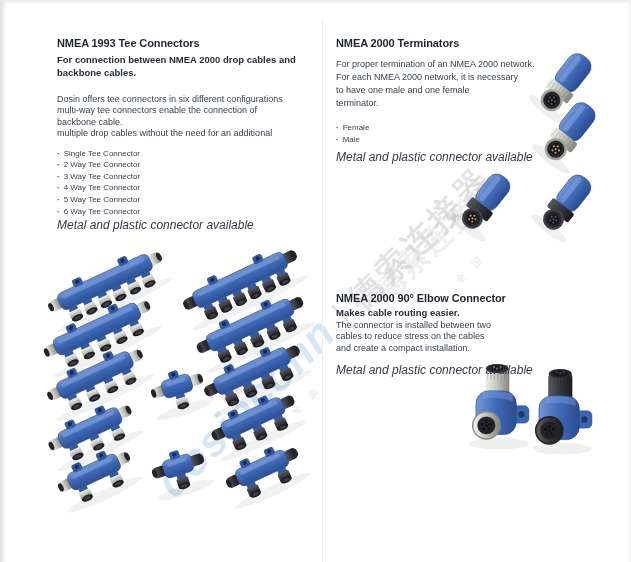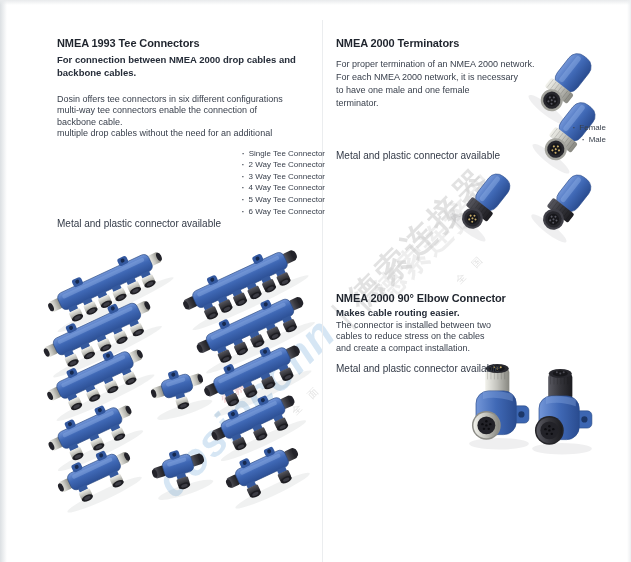--- a/index.html
+++ b/index.html
@@ -8,23 +8,23 @@
   .edge-top{position:absolute;left:0;top:0;width:631px;height:5px;background:linear-gradient(to bottom,#e8eaec,rgba(255,255,255,0));}
   .edge-right{position:absolute;right:0;top:0;width:4px;height:562px;background:linear-gradient(to left,#edeff1,rgba(255,255,255,0));}
   .divider{position:absolute;left:322px;top:20px;width:1px;height:542px;background:#ebedef;}
   .col{position:absolute;}
   .h1{font-size:11px;font-weight:700;color:#1f242d;line-height:14px;letter-spacing:-0.1px;white-space:nowrap;}
   .sub{font-size:9.5px;font-weight:700;color:#262d39;line-height:13px;}
   .body9{font-size:9px;font-weight:400;color:#3a414d;line-height:11.4px;}
   .t-lines{line-height:13px;}
   .ln{white-space:nowrap;}
   .bullets{margin:0;padding:0;list-style:none;}
-  .bullets li{font-size:8px;color:#3a414d;line-height:11.6px;white-space:nowrap;text-align:right;}
+  .bullets li{font-size:8px;color:#3a414d;line-height:11.6px;white-space:nowrap;}
   .bullets li::before{content:"\00B7";font-weight:700;margin-right:4px;}
-  .note{font-size:10px;font-weight:400;color:#333a47;white-space:nowrap;}
+  .note{font-size:12px;font-weight:400;color:#333a47;white-space:nowrap;font-style:italic;}
   .wm{position:absolute;transform:rotate(-45deg);transform-origin:center center;white-space:nowrap;pointer-events:none;}
   .wm1{left:95px;top:297px;width:470px;height:52px;line-height:52px;}
   .wm-brand{font-size:44px;font-style:italic;font-weight:700;color:#aecfeb;opacity:0.5;letter-spacing:1px;}
   .wm-sep{font-size:36px;color:#c9c9c9;opacity:0.45;margin:0 8px;}
   .wm-cn{font-size:33px;font-weight:700;color:#c6c6c6;opacity:0.5;letter-spacing:4px;}
   .wm2{left:350px;top:205px;width:200px;font-size:30px;font-weight:700;color:#c9c9c9;opacity:0.3;letter-spacing:3px;}
   .wm-s{font-size:10px;color:#bfbfbf;opacity:0.45;letter-spacing:5px;}
   .wm-s1{left:288px;top:393px;}
   .wm-s2{left:452px;top:262px;}
   .wm-red{left:220px;top:384px;font-size:12px;font-weight:700;color:#e08f8f;opacity:0.35;letter-spacing:2px;}

